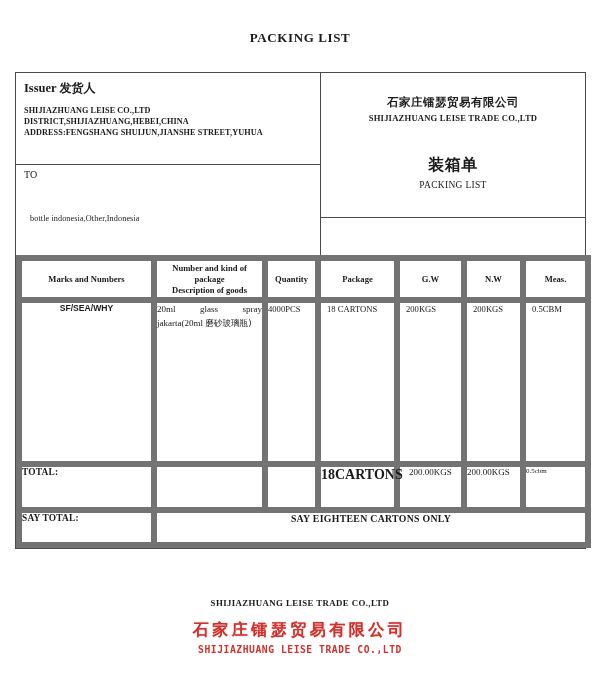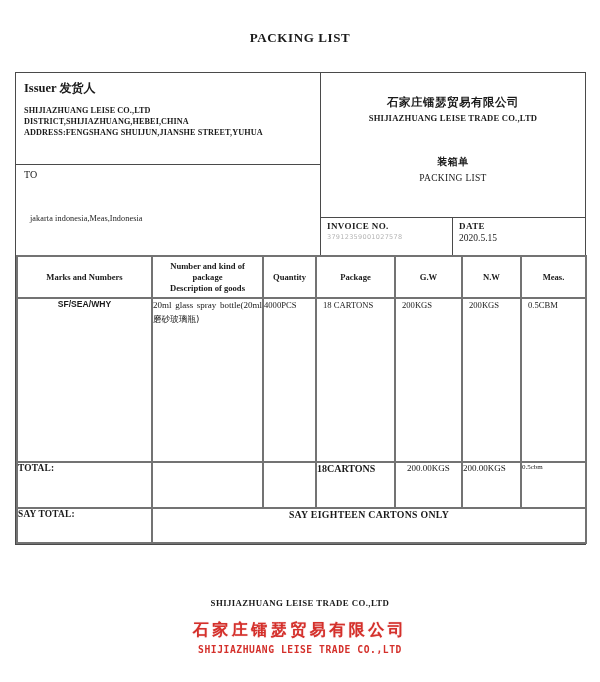--- a/index.html
+++ b/index.html
@@ -121,21 +121,21 @@
     font-size: 8.6px;
     font-weight: bold;
     margin-top: 3px;
     letter-spacing: 0.2px;
   }
   .doc-kind {
     margin-top: 32px;
   }
   .doc-kind-cn {
     font-family: "DejaVu Sans", "Liberation Sans", sans-serif;
-    font-size: 10px;
+    font-size: 16px;
     font-weight: bold;
     letter-spacing: 0.5px;
   }
   .doc-kind-en {
     font-size: 9.5px;
     margin-top: 4px;
     letter-spacing: 0.3px;
   }
 
   
@@ -171,21 +171,21 @@
     margin-top: 2px;
   }
 
   
   table.goods {
     width: 100%;
     border-collapse: collapse;
     table-layout: fixed;
   }
   table.goods td, table.goods th {
-    border: 2px solid #737373;
+    border: 6px solid #737373;
     box-sizing: border-box;
     vertical-align: top;
     padding: 0;
   }
   table.goods th {
     font-weight: bold;
     font-size: 8.6px;
     text-align: center;
     vertical-align: middle;
     height: 42px;
@@ -229,21 +229,21 @@
 
   .row-total td { height: 46px; margin-top: 31px; }
   .cell-total-label {
     padding: 8px 0 0 5px;
     font-size: 9.4px;
     font-weight: bold;
     letter-spacing: 0.2px;
   }
   .cell-total-pkg {
     padding: 6px 0 0 5px;
-    font-size: 10px;
+    font-size: 14px;
     font-weight: bold;
     font-family: Liberation Serif, serif;
   }
   .cell-total-num {
     padding: 19px 0 0 5px;
     font-size: 9px;
     line-height: 1.25;
   }
   .cell-total-num.center { text-align: center; padding-left: 0; }
   .cell-total-meas {
@@ -321,46 +321,36 @@
           </div>
           <div class="issuer-lines">
             <div>SHIJIAZHUANG LEISE CO.,LTD</div>
             <div>DISTRICT,SHIJIAZHUANG,HEBEI,CHINA</div>
             <div>ADDRESS:FENGSHANG SHUIJUN,JIANSHE STREET,YUHUA</div>
           </div>
         </div>
 
         <div class="to-cell">
           <div class="to-label">TO</div>
-          <div class="to-value">jakarta indonesia,Meas,Indonesia</div>
+          <div class="to-value">bottle indonesia,Other,Indonesia</div>
         </div>
 
       </div>
 
       <div class="right-block">
 
         <div class="company-cell">
           <div class="company-cn">石家庄镭瑟贸易有限公司</div>
           <div class="company-en">SHIJIAZHUANG LEISE TRADE CO.,LTD</div>
           <div class="doc-kind">
             <div class="doc-kind-cn">装箱单</div>
             <div class="doc-kind-en">PACKING LIST</div>
           </div>
         </div>
 
-        <div class="inv-row">
-          <div class="inv-cell">
-            <div class="inv-label">INVOICE   NO.</div>
-            <div class="inv-value">37912359001027578</div>
-          </div>
-          <div class="date-cell">
-            <div class="inv-label">DATE</div>
-            <div class="date-value">2020.5.15</div>
-          </div>
-        </div>
 
       </div>
     </div>
 
     <table class="goods">
       <colgroup>
         <col class="c-marks">
           <col class="c-desc">
           <col class="c-qty">
         <col class="c-pkg">
@@ -379,21 +369,21 @@
           <th>Quantity</th>
           <th>Package</th>
           <th>G.W</th>
           <th>N.W</th>
           <th>Meas.</th>
         </tr>
       </thead>
       <tbody>
         <tr class="row-main">
           <td class="cell-marks">SF/SEA/WHY</td>
-          <td class="cell-desc"><span>20ml  glass  spray bottle(20ml </span><span class="cn">磨砂玻璃瓶)</span></td>
+          <td class="cell-desc"><span>20ml  glass  spray jakarta(20ml </span><span class="cn">磨砂玻璃瓶)</span></td>
           <td class="cell-data">4000PCS</td>
           <td class="cell-data pad-more">18 CARTONS</td>
           <td class="cell-data pad-more">200KGS</td>
           <td class="cell-data pad-more">200KGS</td>
           <td class="cell-data pad-more">0.5CBM</td>
         </tr>
         <tr class="row-total">
           <td class="cell-total-label">TOTAL:</td>
           <td></td>
           <td></td>

